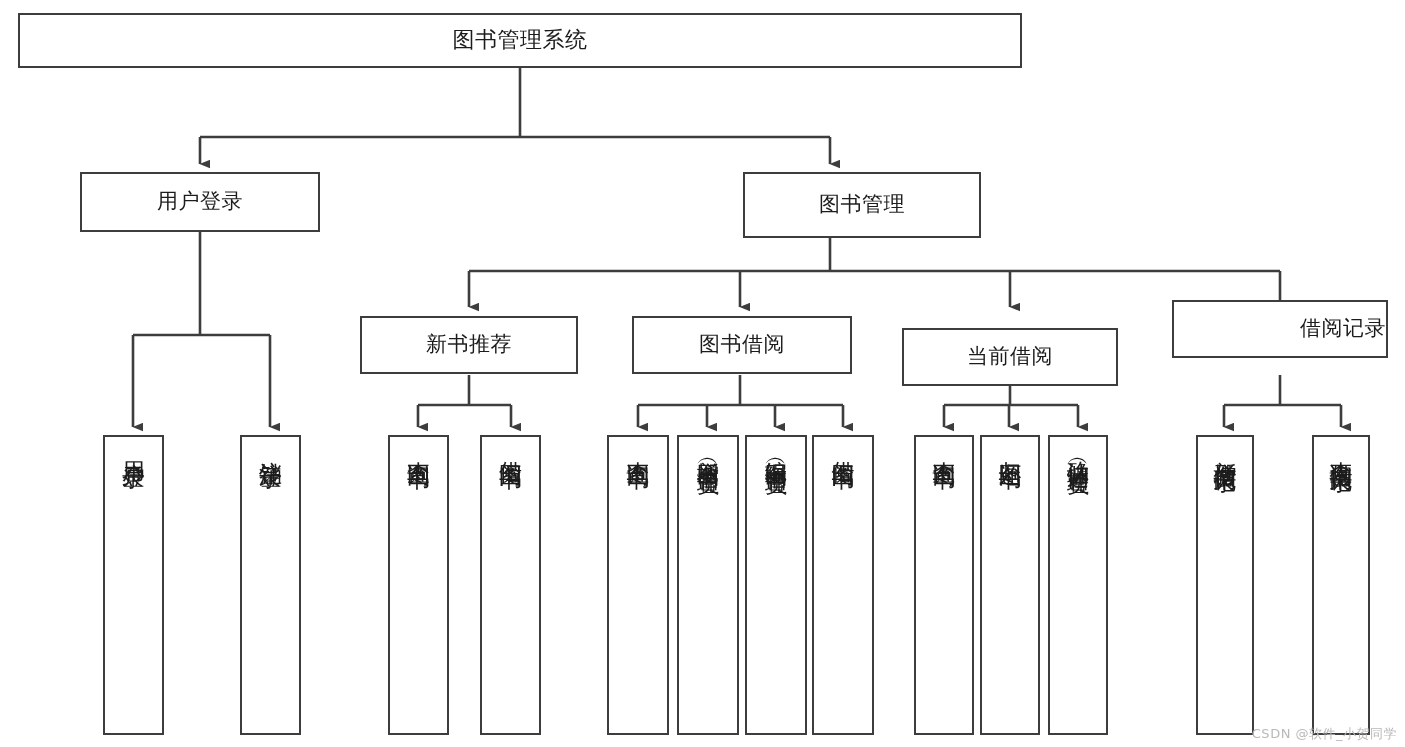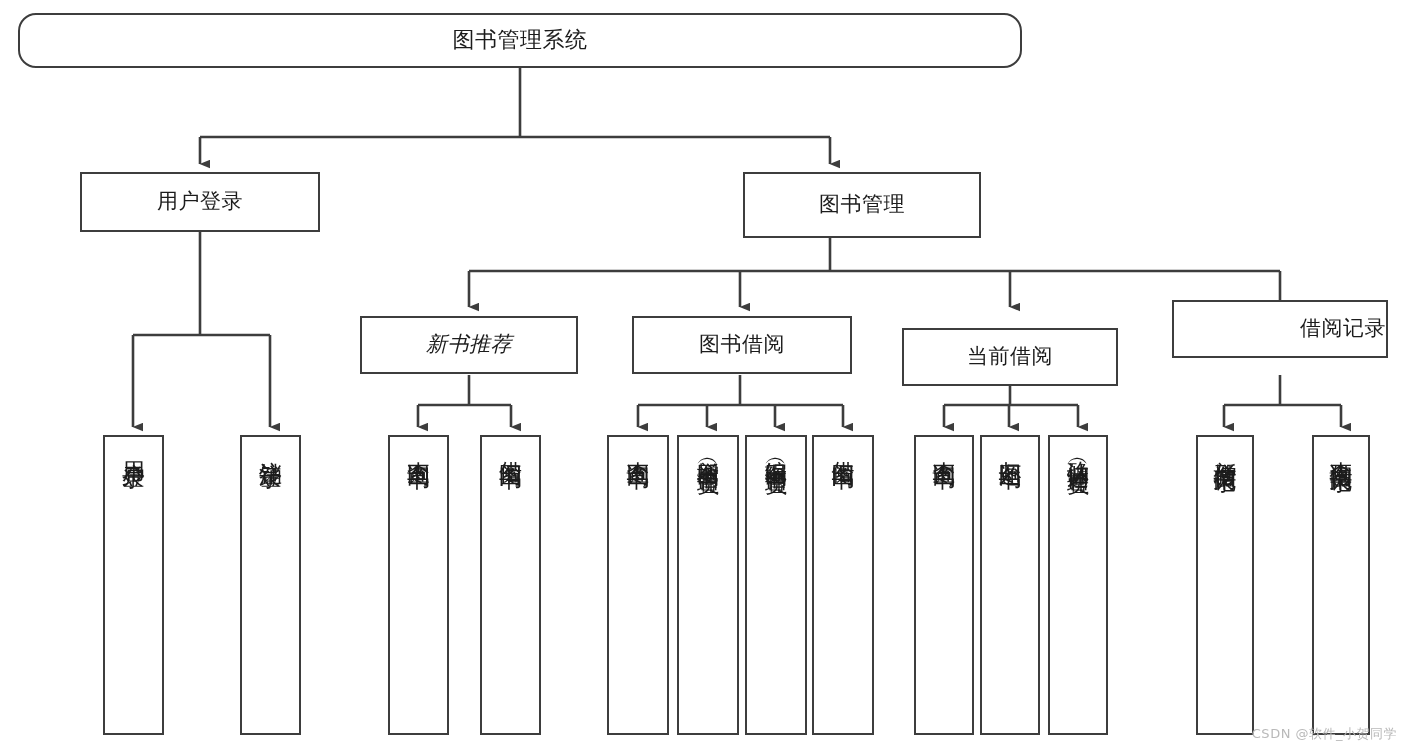--- a/index.html
+++ b/index.html
@@ -121,32 +121,32 @@
       <path d="M 1009 405 L 1009 427" marker-end="url(#arrowhead)"></path>
       <path d="M 1078 405 L 1078 427" marker-end="url(#arrowhead)"></path>
 
       <path d="M 1280 375 L 1280 405"></path>
       <path d="M 1224 405 L 1341 405"></path>
       <path d="M 1224 405 L 1224 427" marker-end="url(#arrowhead)"></path>
       <path d="M 1341 405 L 1341 427" marker-end="url(#arrowhead)"></path>
     </g>
   </svg>
 
-  <div class="node-box root horiz" style="left:18px; top:13px; width:1004px; height:55px;border-radius:18px;">
+  <div class="node-box root horiz" style="left:18px; top:13px; width:1004px; height:55px;">
     <span class="node-label">图书管理系统</span>
   </div>
 
   <div class="node-box horiz" style="left:80px; top:172px; width:240px; height:60px;">
     <span class="node-label">用户登录</span>
   </div>
   <div class="node-box horiz" style="left:712px; top:172px; width:238px; height:66px;margin-left:31px;">
     <span class="node-label">图书管理</span>
   </div>
 
-  <div class="node-box horiz" style="left:360px; top:316px; width:218px; height:58px;font-style:italic;">
+  <div class="node-box horiz" style="left:360px; top:316px; width:218px; height:58px;">
     <span class="node-label">新书推荐</span>
   </div>
   <div class="node-box horiz" style="left:632px; top:316px; width:220px; height:58px;">
     <span class="node-label">图书借阅</span>
   </div>
   <div class="node-box horiz" style="left:902px; top:328px; width:216px; height:58px;">
     <span class="node-label">当前借阅</span>
   </div>
   <div class="node-box horiz" style="left:1172px; top:300px; width:216px; height:58px;justify-content:flex-end;">
     <span class="node-label">借阅记录</span>

